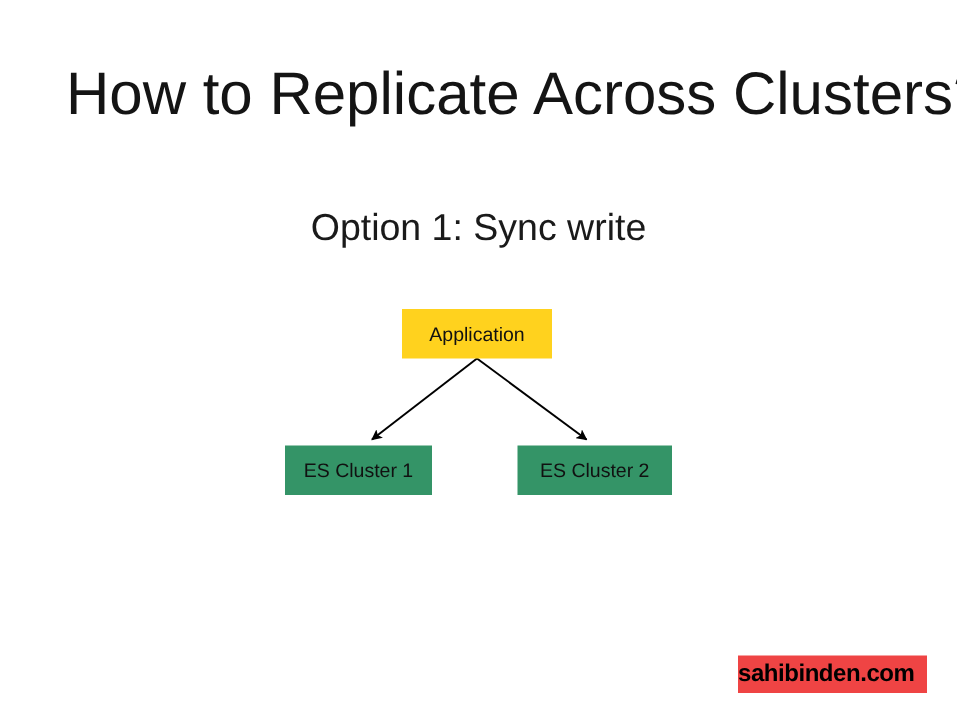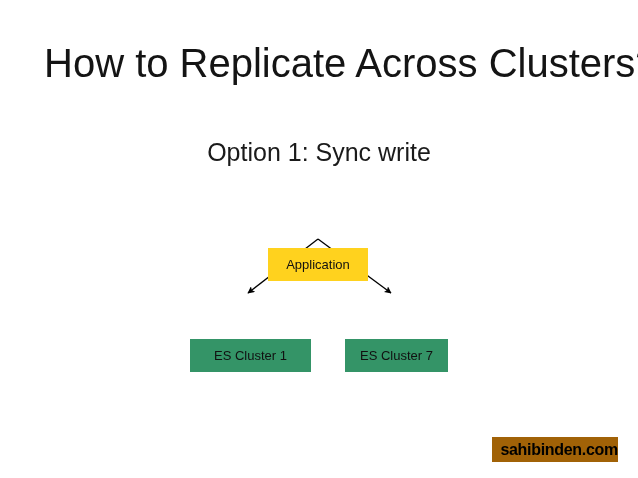--- a/index.html
+++ b/index.html
@@ -42,33 +42,32 @@
   .node-box {
     position: absolute;
     display: flex;
     align-items: center;
     justify-content: center;
     font-size: 13px;
     line-height: 15px;
     color: #111111;
     font-weight: 400;
     box-sizing: border-box;
-    margin-top: 42px;
   }
   #app-node {
     left: 268px;
     top: 206px;
     width: 100px;
     height: 33px;
     background: #ffd21e;
   }
   #cluster1-node {
     left: 190px;
     top: 297px;
-    width: 121px;
+    width: 98px;
     height: 33px;
     background: #349467;
   }
   #cluster2-node {
     left: 345px;
     top: 297px;
     width: 103px;
     height: 33px;
     background: #349467;
   }
@@ -79,24 +78,24 @@
     width: 638px;
     height: 478px;
     pointer-events: none;
   }
   #brand-logo {
     position: absolute;
     left: 492px;
     top: 437px;
     width: 126px;
     height: 25px;
-    background: #a16207;
+    background: #ef4444;
     display: flex;
     align-items: center;
-    justify-content: flex-end;
+    justify-content: flex-start;
     font-size: 16px;
     font-weight: bold;
     color: #000000;
     letter-spacing: -0.3px;
   }
 </style>
 </head>
 <body>
 
 <div id="slide">
@@ -117,20 +116,20 @@
 
   <div id="app-node" class="node-box">
     <span>Application</span>
   </div>
 
   <div id="cluster1-node" class="node-box">
     <span>ES Cluster 1</span>
   </div>
 
   <div id="cluster2-node" class="node-box">
-    <span>ES Cluster 7</span>
+    <span>ES Cluster 2</span>
   </div>
 
   <div id="brand-logo">
     <span>sahibinden.com</span>
   </div>
 
 </div>
 
 </body></html>

